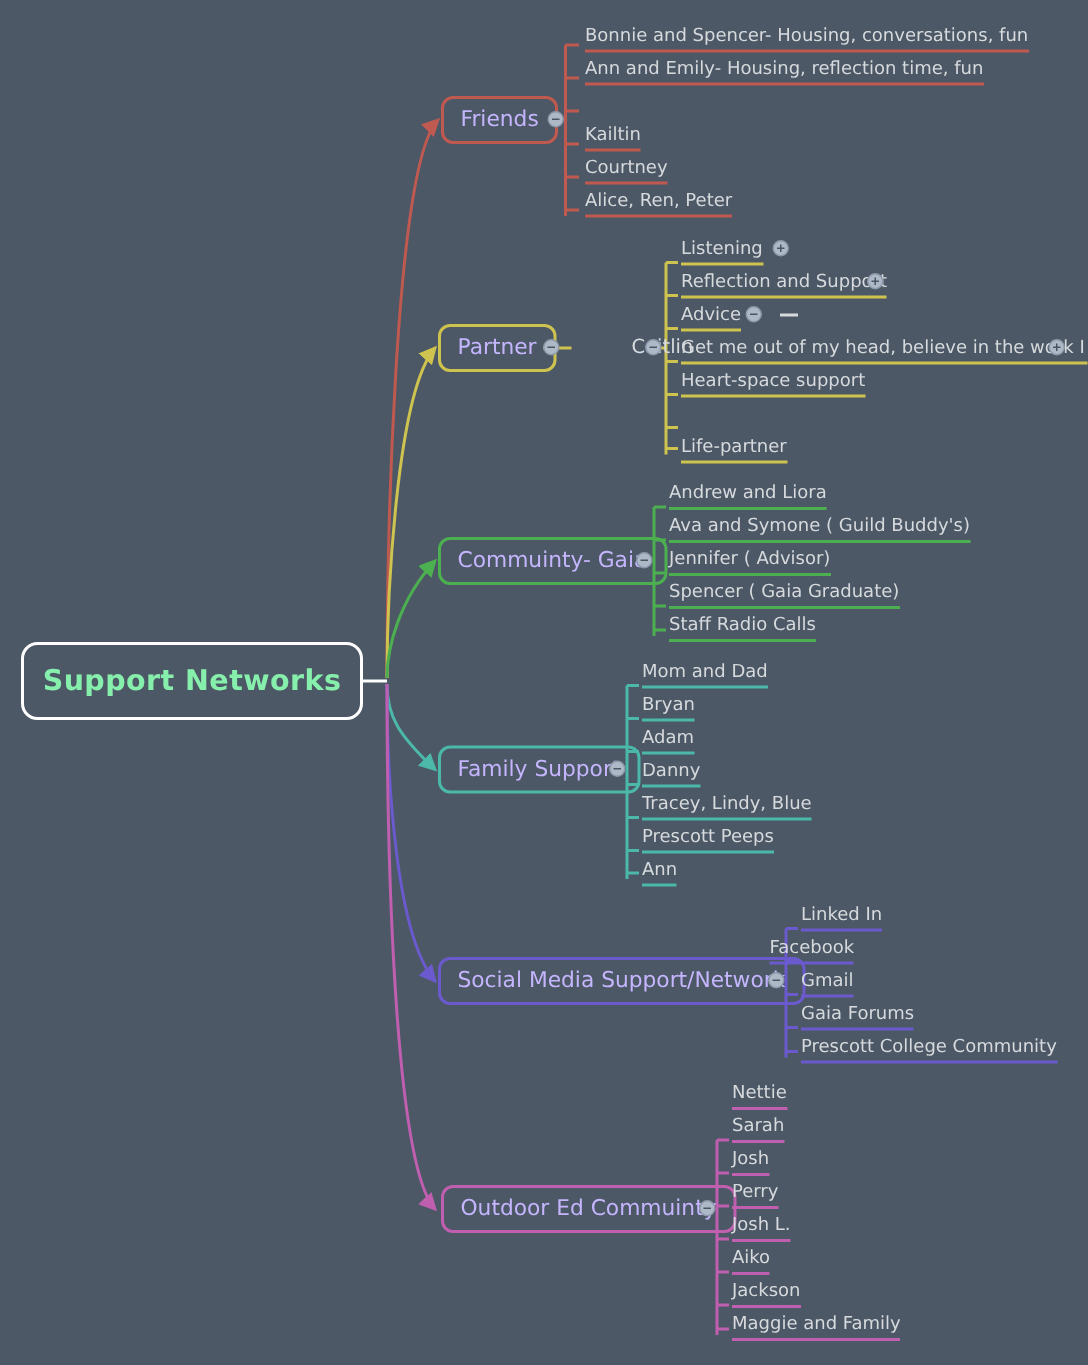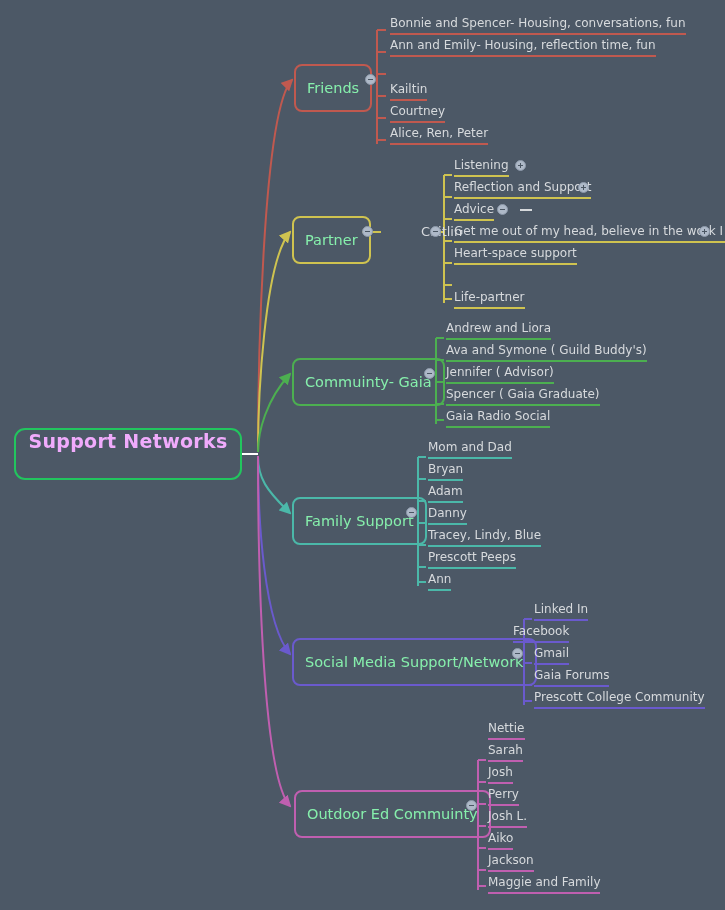--- a/index.html
+++ b/index.html
@@ -27,42 +27,42 @@
     pointer-events: none;
   }
   
   .root-node {
     position: absolute;
     left: 14px;
     top: 428px;
     width: 228px;
     height: 52px;
     box-sizing: border-box;
-    border: 2px solid #22c55e;
+    border: 2px solid #ffffff;
     border-radius: 11px;
     display: flex;
-    align-items: flex-start;
+    align-items: center;
     justify-content: center;
-    color: #f0abfc;
+    color: #86efac;
     font-size: 19px;
     font-weight: bold;
     letter-spacing: 0.3px;
   }
   
   .branch {
     position: absolute;
     box-sizing: border-box;
     border-width: 2px;
     border-style: solid;
     border-radius: 8px;
-    height: 48px;
+    height: 32px;
     display: flex;
     align-items: center;
     padding: 0 11px;
-    color: #86efac;
+    color: #c4b5fd;
     font-size: 14.5px;
     white-space: nowrap;
   }
   
   .textnode {
     position: absolute;
     color: #d8dbdf;
     font-size: 13px;
     white-space: nowrap;
     line-height: 16px;
@@ -235,21 +235,21 @@
     <span>Commuinty- Gaia</span>
   </div>
   <div class="toggle" style="left:424px; top:368px;">
     <i class="h"></i>
   </div>
 
   <div class="leaf" style="left:446px; top:321px; border-color:#4caf50;"><span>Andrew and Liora</span></div>
   <div class="leaf" style="left:446px; top:343px; border-color:#4caf50;"><span>Ava and Symone  ( Guild Buddy's)</span></div>
   <div class="leaf" style="left:446px; top:365px; border-color:#4caf50;"><span>Jennifer ( Advisor)</span></div>
   <div class="leaf" style="left:446px; top:387px; border-color:#4caf50;"><span>Spencer ( Gaia Graduate)</span></div>
-  <div class="leaf" style="left:446px; top:409px; border-color:#4caf50;"><span>Gaia Radio Social</span></div>
+  <div class="leaf" style="left:446px; top:409px; border-color:#4caf50;"><span>Staff Radio Calls</span></div>
 
   <div class="branch" style="left:292px; top:497px; border-color:#4bb8a9;">
     <span>Family Support</span>
   </div>
   <div class="toggle" style="left:406px; top:507px;">
     <i class="h"></i>
   </div>
 
   <div class="leaf" style="left:428px; top:440px; border-color:#4bb8a9;"><span>Mom and Dad</span></div>
   <div class="leaf" style="left:428px; top:462px; border-color:#4bb8a9;"><span>Bryan</span></div>

